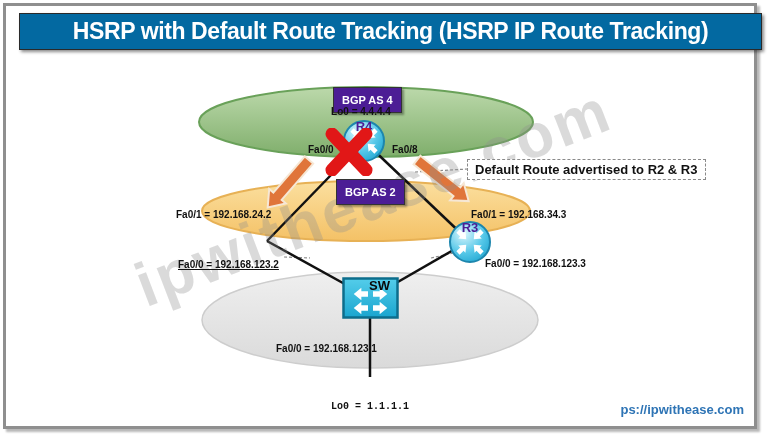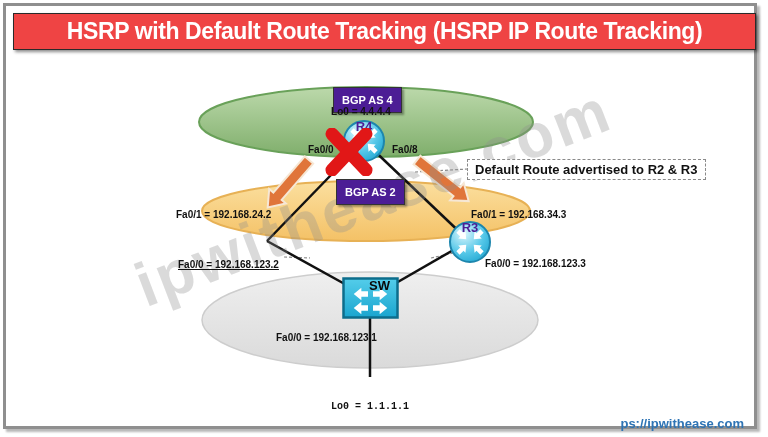--- a/index.html
+++ b/index.html
@@ -1,41 +1,41 @@
 <!DOCTYPE html>
 <html><head>
 <meta charset="utf-8">
 <style>
   html,body{margin:0;padding:0;}
   body{width:768px;height:437px;background:#fff;font-family:"Liberation Sans",sans-serif;overflow:hidden;}
   .stage{position:relative;width:768px;height:437px;background:#fff;}
   .frame{position:absolute;left:3px;top:3px;width:748px;height:420px;border:3px solid #8f8f8f;
          box-shadow:3px 3px 2px rgba(0,0,0,0.28);background:#fff;}
-  .title-bar{position:absolute;left:13px;top:13px;width:741px;height:35px;background:#ef4444;
+  .title-bar{position:absolute;left:19px;top:13px;width:741px;height:35px;background:#0369a1;
              border:1px solid #2a2a2a;box-shadow:2px 2px 3px rgba(0,0,0,0.45);
              display:flex;align-items:center;justify-content:center;}
   .title-bar span{color:#fff;font-weight:bold;font-size:23px;letter-spacing:-0.4px;white-space:nowrap;}
   svg.layer{position:absolute;left:0;top:0;}
   .watermark{position:absolute;left:138px;top:252px;font-size:62px;font-weight:bold;color:#8f8f8f;
              opacity:0.32;transform:rotate(-21deg);transform-origin:left center;letter-spacing:3px;
              white-space:nowrap;pointer-events:none;}
   .lbl{position:absolute;font-size:10px;font-weight:bold;color:#111;white-space:nowrap;}
   .lbl.center{text-align:center;}
   .tag{position:absolute;background:#4c1d95;color:#fff;font-size:11px;font-weight:bold;
        padding:6px 8px;border:1px solid #333;box-shadow:2px 2px 2px rgba(0,0,0,0.35);white-space:nowrap;}
   .note{position:absolute;border:1.5px dashed #8a8a8a;background:rgba(255,255,255,0.88);
         font-size:13px;font-weight:bold;color:#111;padding:2px 7px;white-space:nowrap;}
   .router{position:absolute;width:44px;height:44px;}
   .router .rname{position:absolute;left:0;right:0;top:0;text-align:center;font-size:13px;
                  font-weight:bold;color:#4c1d95;}
   .switch{position:absolute;left:342px;top:277px;width:75px;height:42px;}
   .switch .rname{position:absolute;left:0;right:0;top:1px;text-align:center;font-size:13px;
                  font-weight:bold;color:#0a0a0a;}
   .red-x{position:absolute;left:324px;top:128px;width:50px;height:48px;}
-  .footer-link{position:absolute;right:24px;top:402px;font-size:13px;font-weight:600;color:#2e74b5;margin-top:14px;}
+  .footer-link{position:absolute;right:24px;top:402px;font-size:13px;font-weight:600;color:#2e74b5;}
 </style>
 </head>
 <body>
 
 <div class="stage">
   <div class="frame"></div>
 
   <div class="title-bar">
     <span>HSRP with Default Route Tracking (HSRP IP Route Tracking)</span>
   </div>
@@ -95,21 +95,21 @@
 
   <div class="note" style="left:467px;top:159px;">Default Route advertised to R2 &amp; R3</div>
 
   <div class="lbl center" style="left:311px;top:106px;width:100px;">Lo0 = 4.4.4.4</div>
   <div class="lbl" style="left:308px;top:144px;">Fa0/0</div>
   <div class="lbl" style="left:392px;top:144px;">Fa0/8</div>
   <div class="lbl" style="left:176px;top:209px;">Fa0/1 = 192.168.24.2</div>
   <div class="lbl" style="left:471px;top:209px;">Fa0/1 = 192.168.34.3</div>
   <div class="lbl" style="left:178px;top:259px;text-decoration:underline;">Fa0/0 = 192.168.123.2</div>
   <div class="lbl" style="left:457px;top:258px;padding-left:28px;">Fa0/0 = 192.168.123.3</div>
-  <div class="lbl" style="left:276px;top:332px;">Fa0/0 = 192.168.123.1</div>
+  <div class="lbl" style="left:276px;top:343px;">Fa0/0 = 192.168.123.1</div>
   <div class="lbl center" style="left:320px;top:401px;width:100px;font-family:Liberation Mono, monospace;">Lo0 = 1.1.1.1</div>
 
   <div class="router" style="left:342px;top:119px;">
     <svg width="44" height="44" viewBox="0 0 44 44">
       <circle cx="22" cy="22" r="20" fill="url(#gRouter)" stroke="#1d86ad" stroke-width="2"></circle>
       <use href="#arrowR" transform="translate(10,11) rotate(45) scale(0.78)"></use>
       <use href="#arrowR" transform="translate(34,11) rotate(135) scale(0.78)"></use>
       <use href="#arrowR" transform="translate(10,33) rotate(-45) scale(0.78)"></use>
       <use href="#arrowR" transform="translate(34,33) rotate(-135) scale(0.78)"></use>
     </svg>

